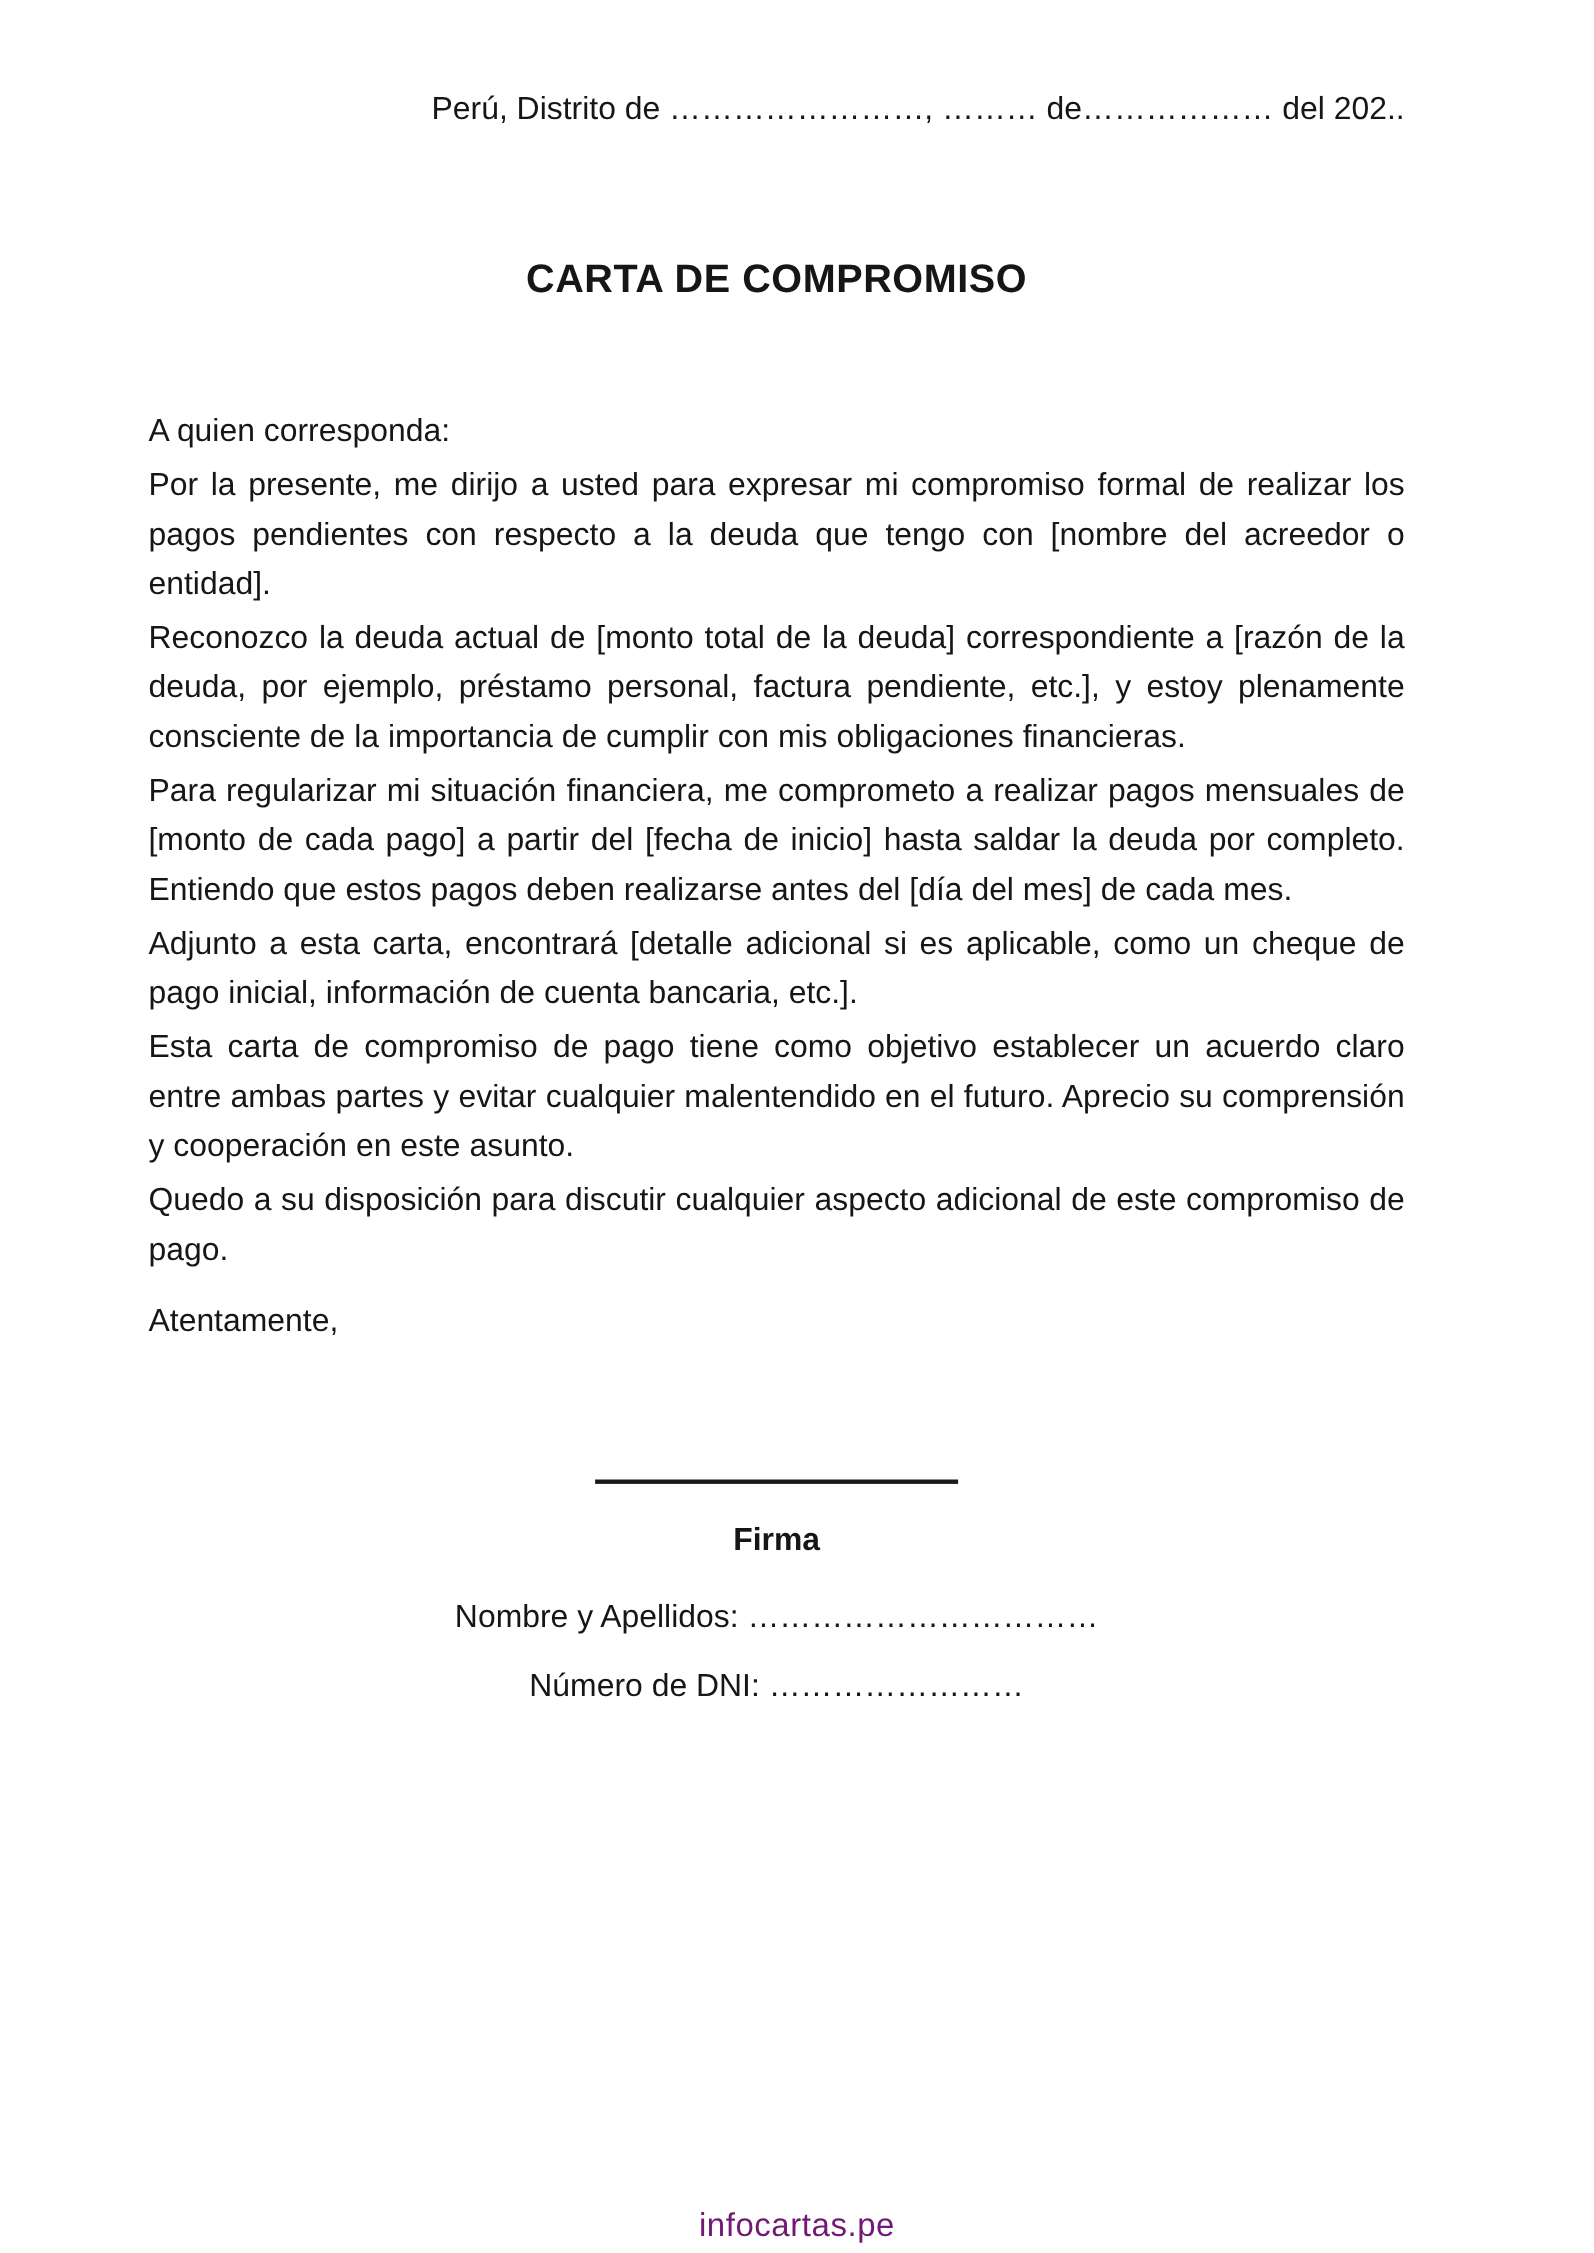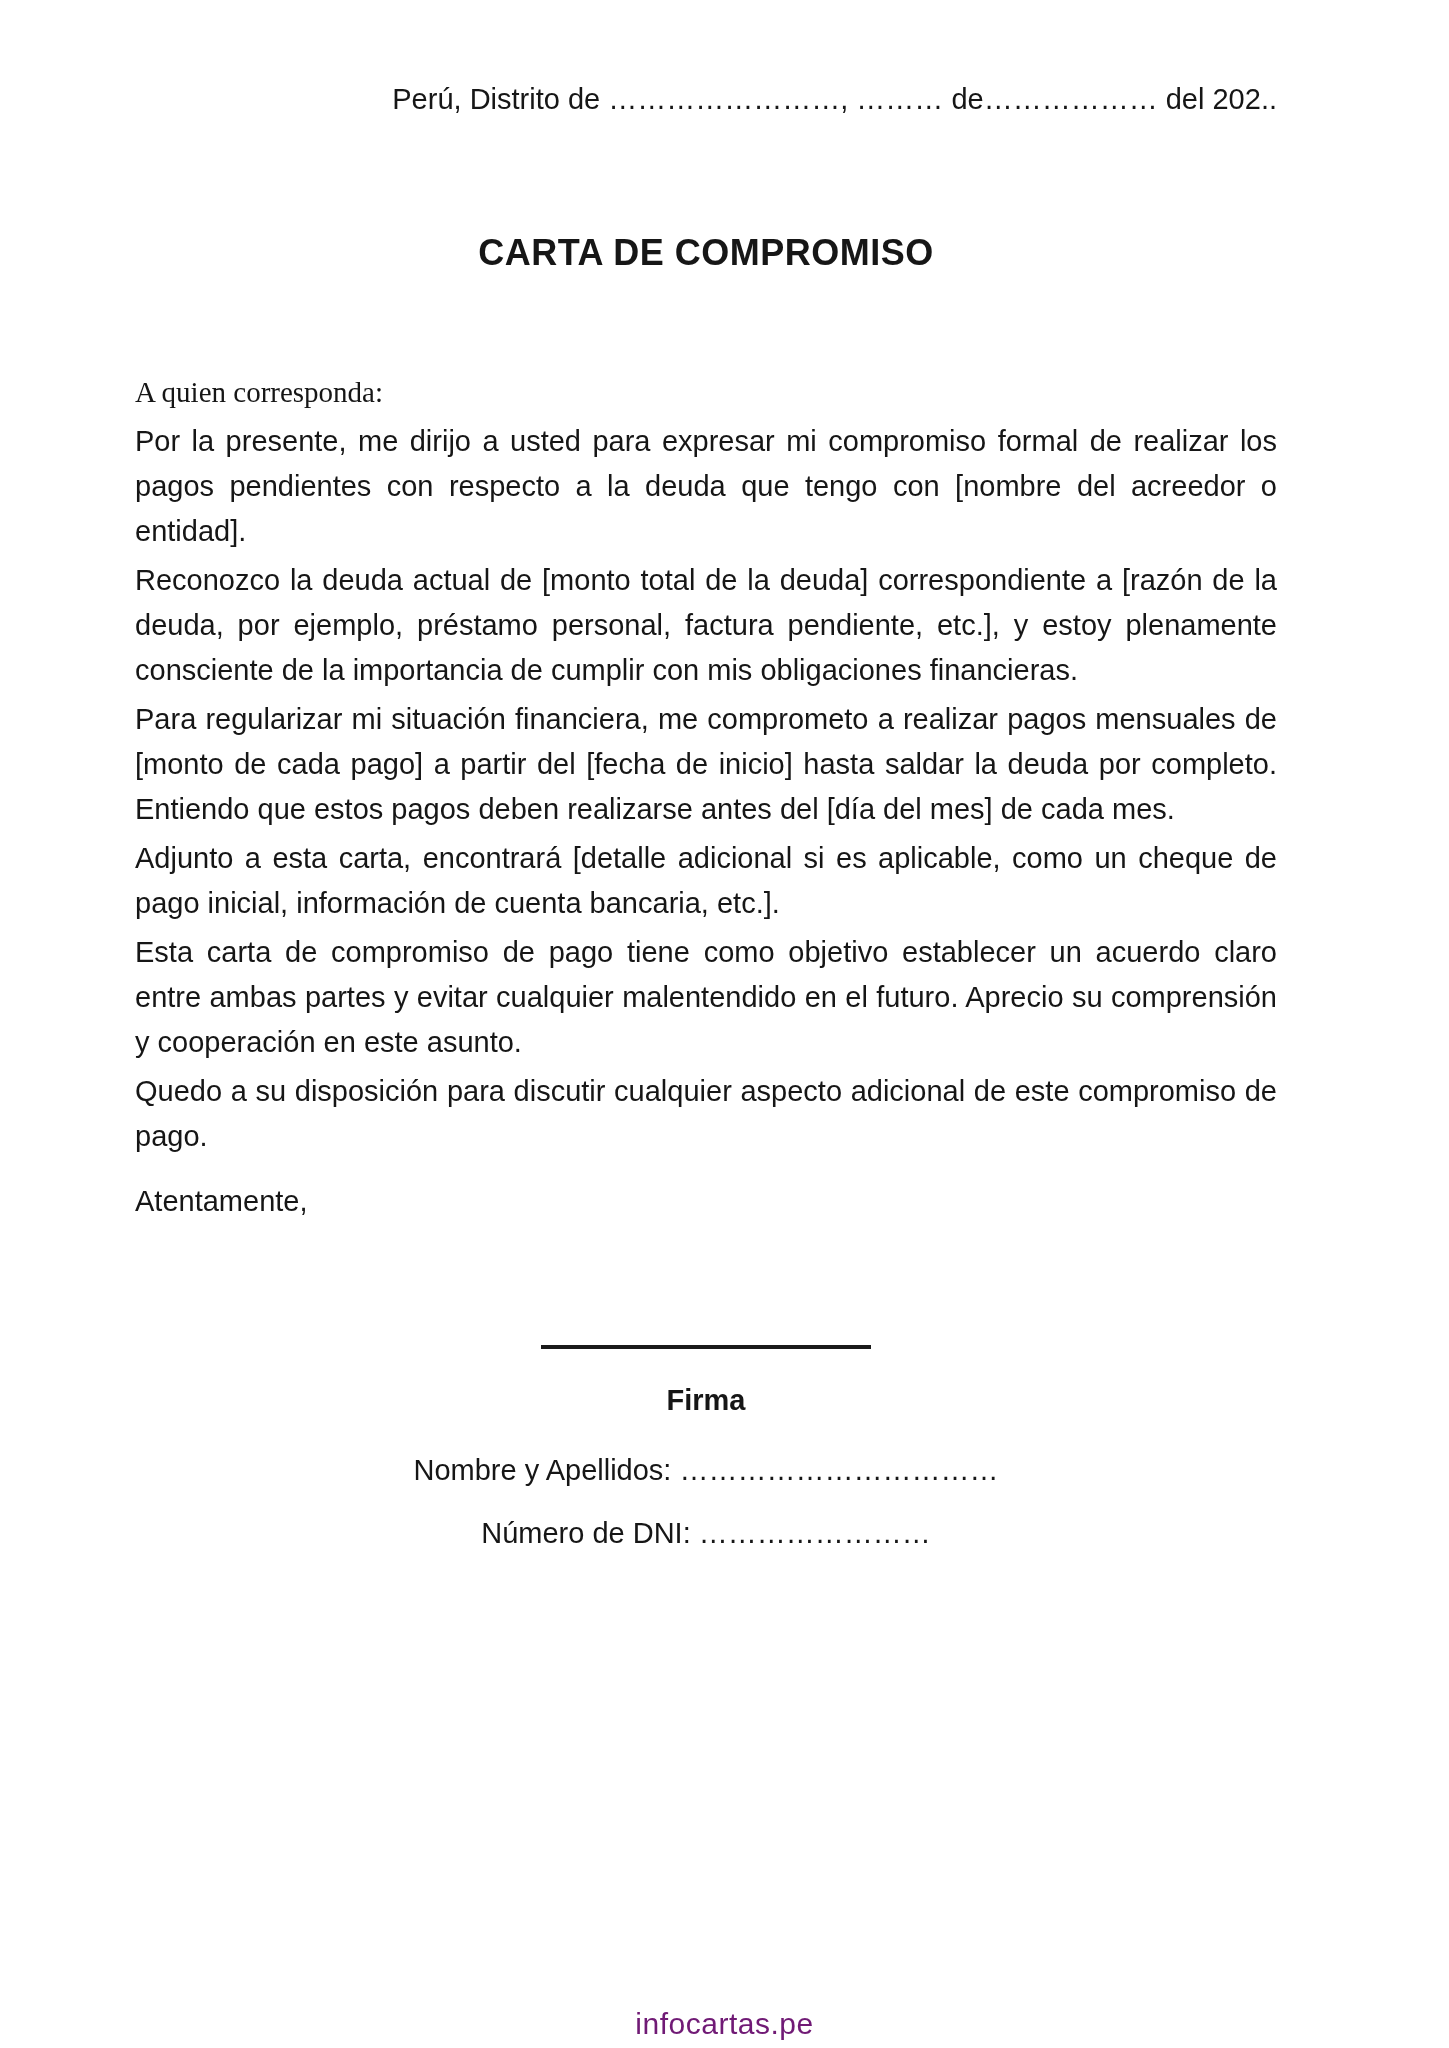--- a/index.html
+++ b/index.html
@@ -34,21 +34,20 @@
   .doc-title {
     margin: 108px 0 16px 0;
     text-align: center;
     font-size: 36px;
     line-height: 45px;
     font-weight: bold;
     letter-spacing: 0.5px;
   }
   .salutation {
     margin: 95px 0 0 0;
-    font-family: Liberation Serif, serif;
   }
   .para {
     margin: 4px 0 0 0;
     text-align: justify;
   }
   .closing {
     margin: 20px 0 0 0;
   }
   .signature-block {
     margin: 0;

